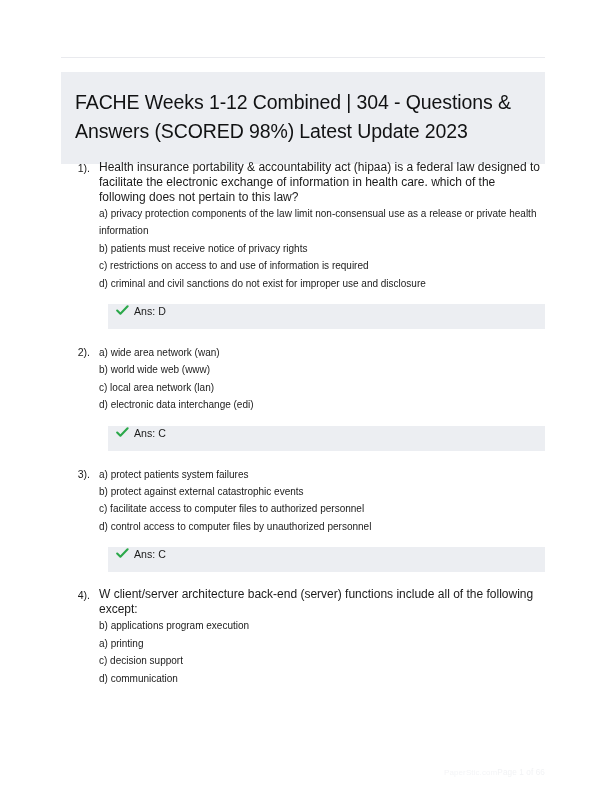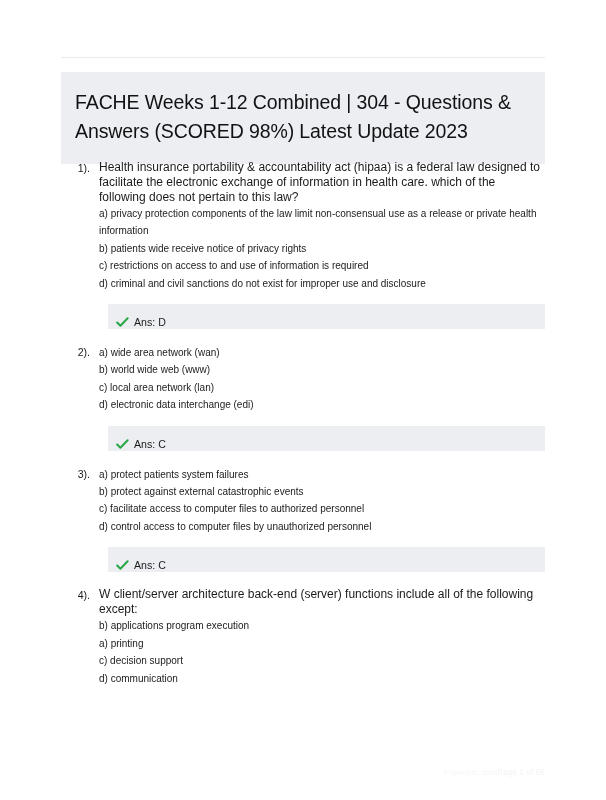--- a/index.html
+++ b/index.html
@@ -94,21 +94,21 @@
     margin: 0;
   }
 
   .ansbox {
     margin-top: 12px;
     margin-left: 47px;
     margin-right: 0;
     background: #eceef2;
     height: 25px;
     display: flex;
-    align-items: flex-end;
+    align-items: flex-start;
     padding-left: 8px;
   }
   .ansbox .check {
     display: inline-block;
     width: 13px;
     height: 13px;
     margin-right: 5px;
     flex: 0 0 13px;
     position: relative;
     top: 0px;
@@ -152,21 +152,21 @@
   </div>
 
   <div class="content">
 
     <div class="qblock">
       <div class="qrow">
         <div class="qnum">1).</div>
         <div class="qbody">
           <p class="qstem">Health insurance portability &amp; accountability act (hipaa) is a federal law designed to facilitate the electronic exchange of information in health care. which of the following does not pertain to this law?</p>
           <p class="opt">a) privacy protection components of the law limit non-consensual use as a release or private health information</p>
-          <p class="opt">b) patients wide receive notice of privacy rights</p>
+          <p class="opt">b) patients must receive notice of privacy rights</p>
           <p class="opt">c) restrictions on access to and use of information is required</p>
           <p class="opt">d) criminal and civil sanctions do not exist for improper use and disclosure</p>
         </div>
       </div>
       <div class="ansbox">
         <span class="check">
           <svg width="13" height="13" viewBox="0 0 13 13" xmlns="http://www.w3.org/2000/svg">
             <path d="M1.2 6.6 L4.4 9.7 L11.6 2.3" fill="none" stroke="#2ba84a" stroke-width="2.1" stroke-linecap="round" stroke-linejoin="round"></path>
           </svg>
         </span>

